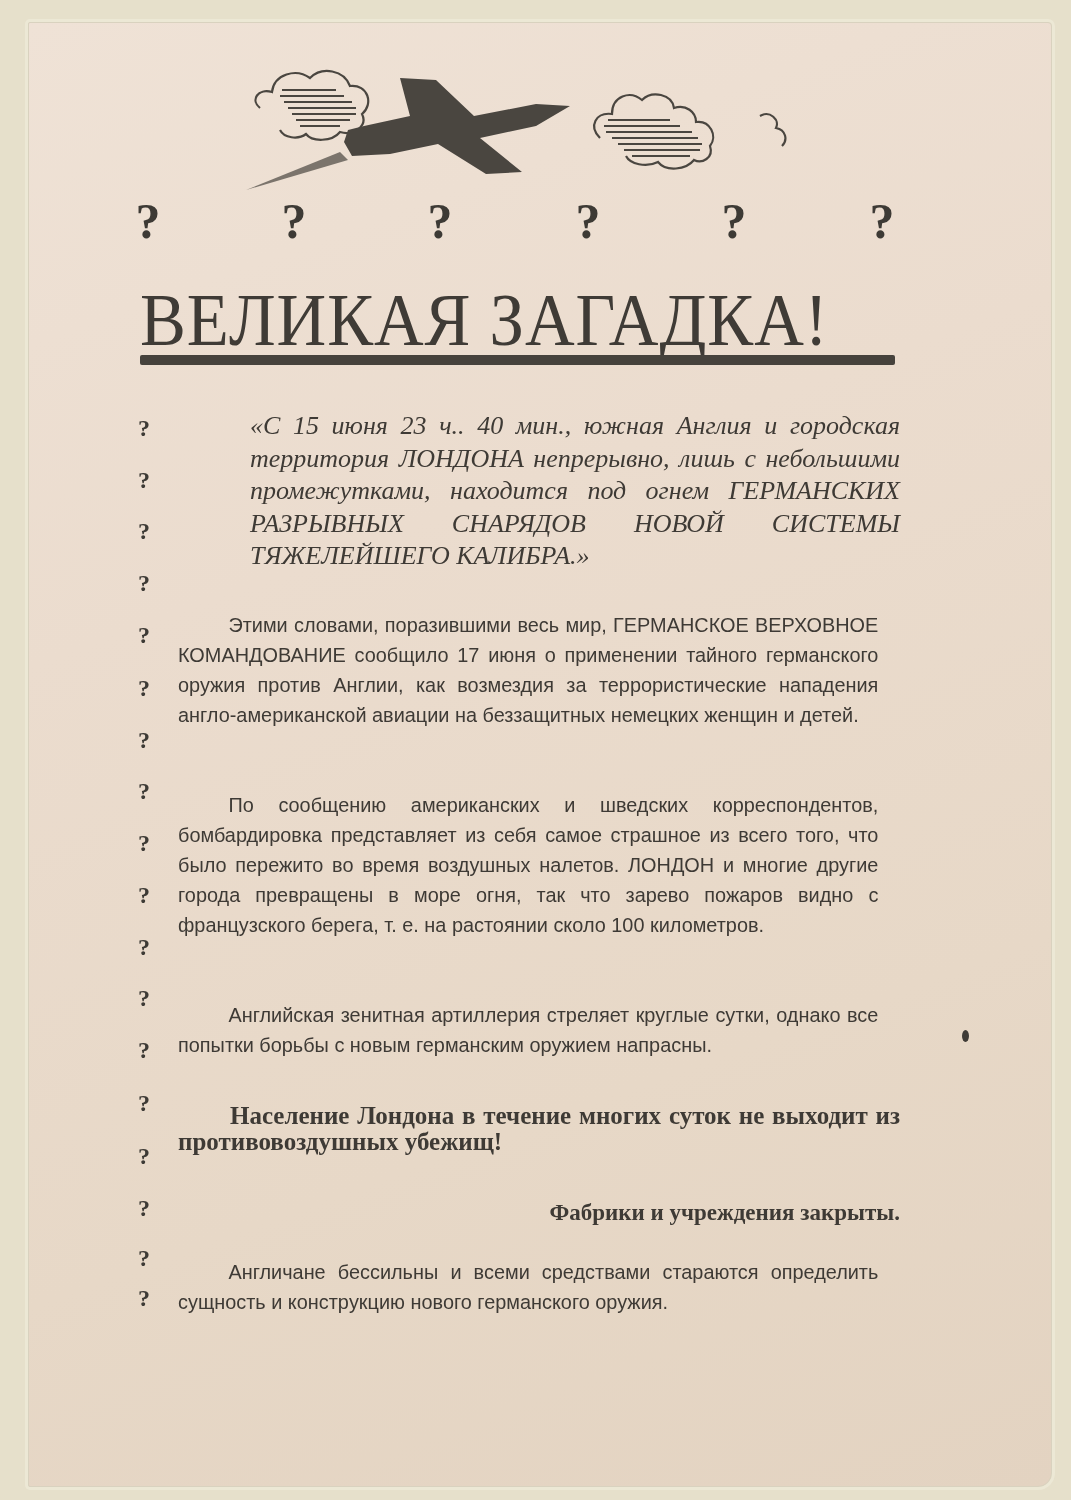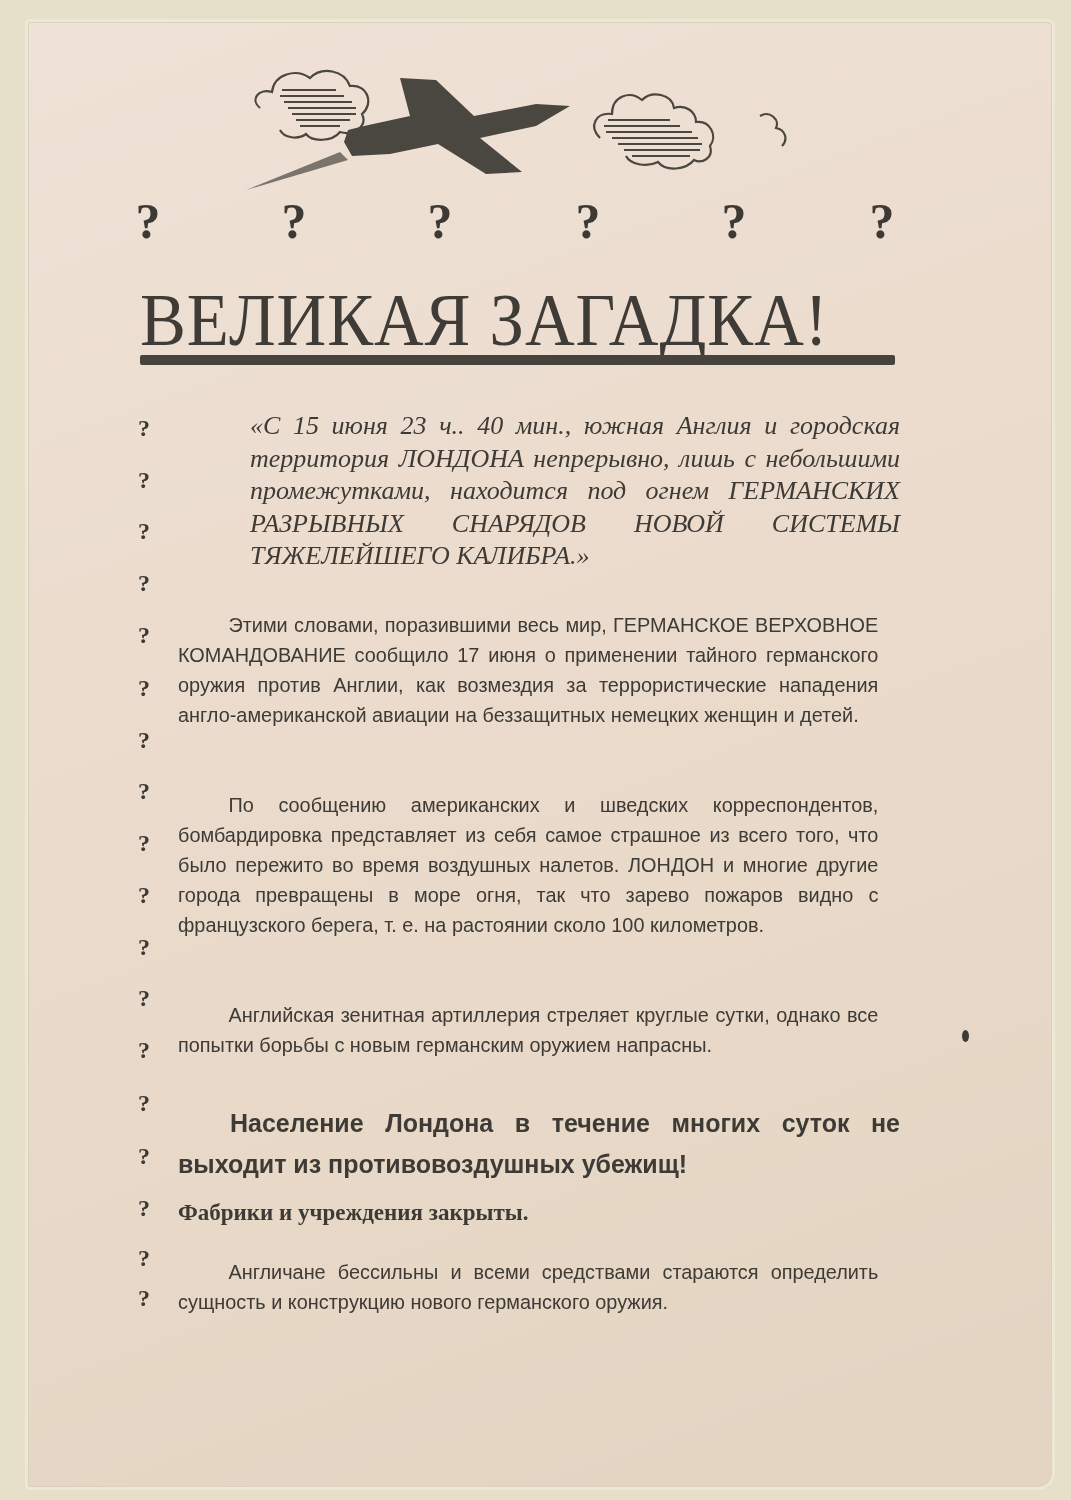--- a/index.html
+++ b/index.html
@@ -43,26 +43,26 @@
       left: 250px; width: 650px; top: 410px;
       font-family: "Liberation Serif", serif; font-style: italic; font-size: 26px; line-height: 32.5px;
       text-align: justify;
     }
     .para {
       font-family: "Liberation Sans", sans-serif; font-size: 20.5px; line-height: 30px;
       text-align: justify; text-align-last: left; text-indent: 52px;
       transform: scaleX(0.97); transform-origin: left top;
     }
     .para-bold {
-      font-family: Liberation Sans, sans-serif; font-weight: bold; font-size: 25px; line-height: 41px;
+      font-family: Liberation Serif, serif; font-weight: bold; font-size: 25px; line-height: 26px;
       text-indent: 52px; text-align: justify;
     }
     .center-bold {
       font-family: "Liberation Serif", serif; font-weight: bold; font-size: 23px;
-      text-align: left; left: 178px; width: 722px;
+      text-align: right; left: 178px; width: 722px;
     }
     .stray-dot { position: absolute; left: 962px; top: 1030px; width: 7px; height: 12px; background: #3f3b36; border-radius: 50%; }
   </style>
 </head>
 <body>
 
 <div class="paper"></div>
 
 <svg class="illustration" viewBox="0 0 580 130">
   <g fill="none" stroke="#4a4640" stroke-width="2.2">

